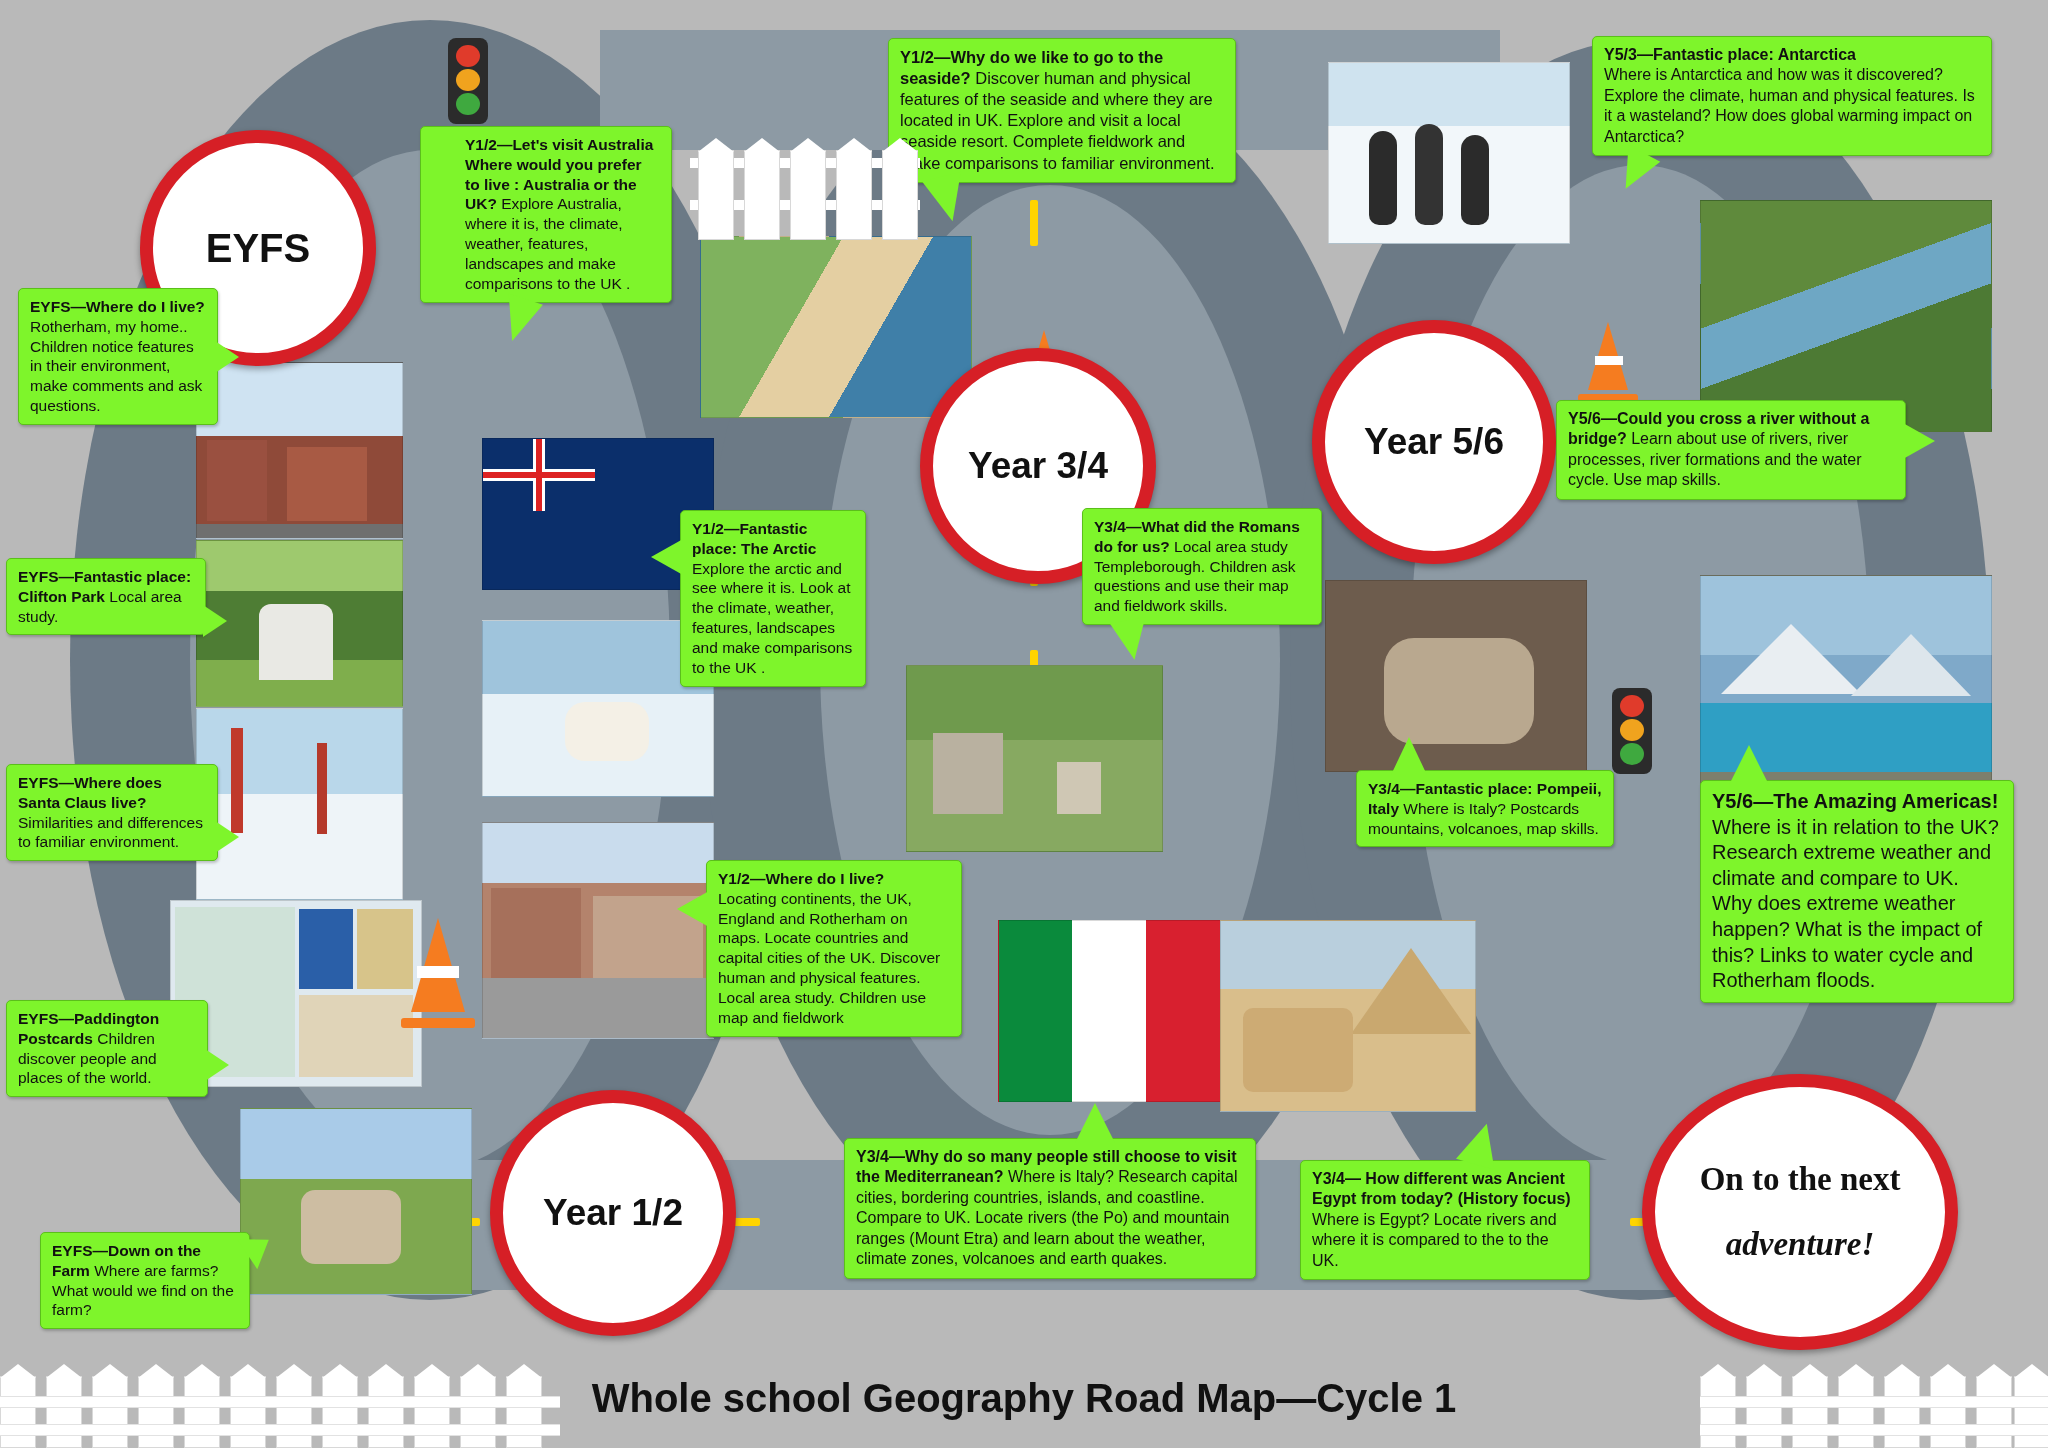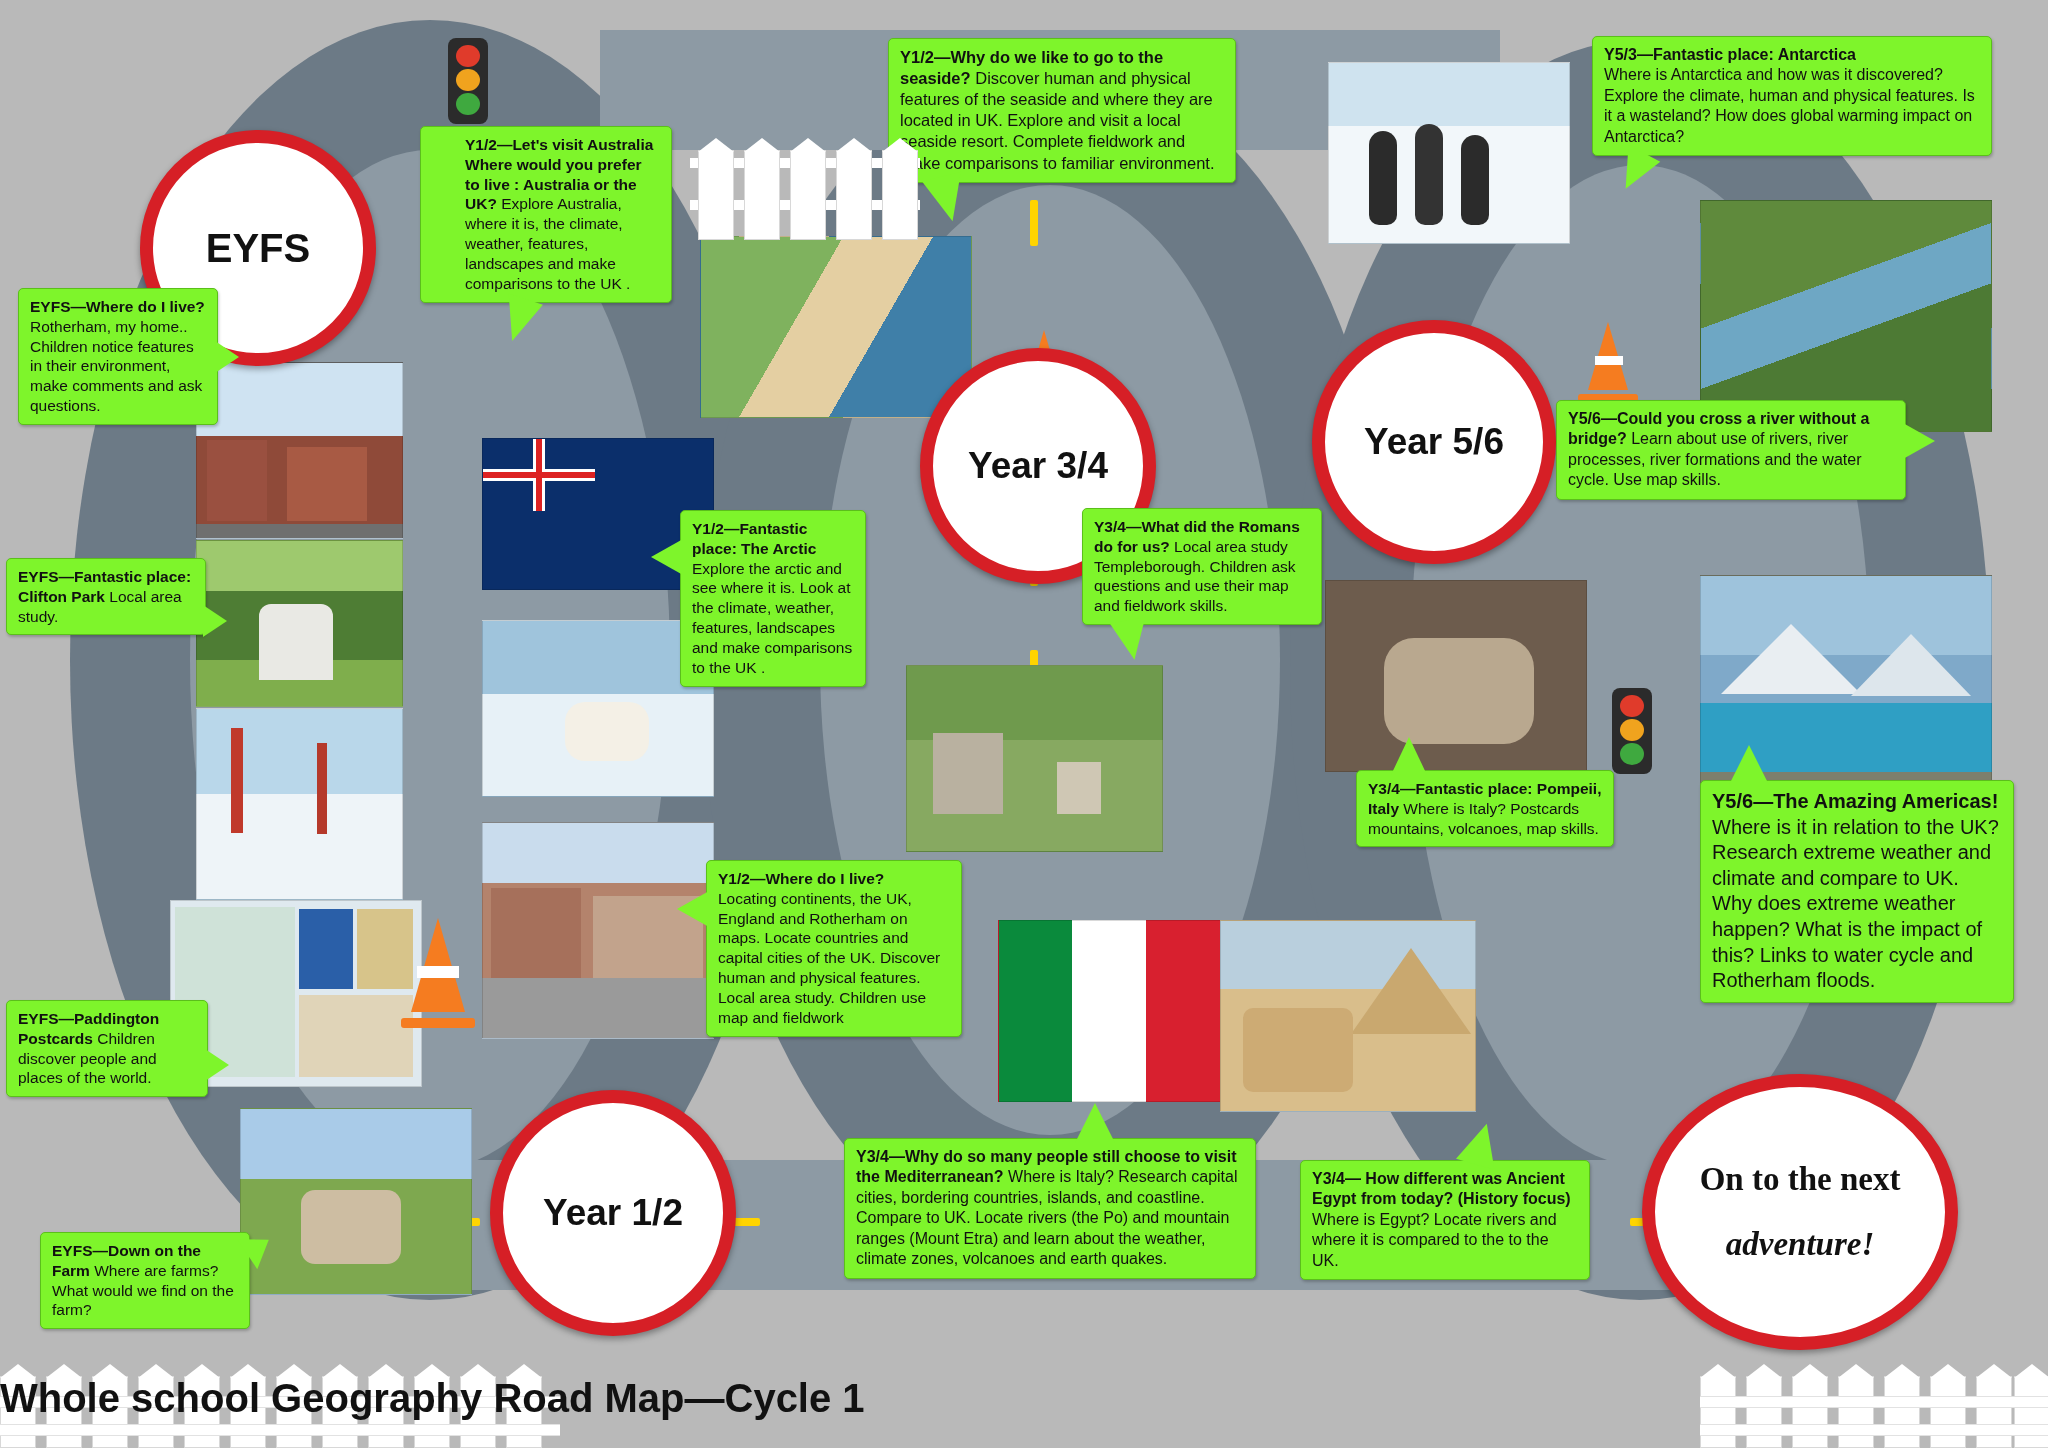--- a/index.html
+++ b/index.html
@@ -30,21 +30,21 @@
   .photo{position:absolute;overflow:hidden;background:#8aa;border:1px solid rgba(0,0,0,.15);}
 
   
   .cone{position:absolute;}
   .cone .c1{position:absolute;left:50%;transform:translateX(-50%);width:0;height:0;border-left:21px solid transparent;border-right:21px solid transparent;border-bottom:74px solid #f57c20;}
   .cone .band{position:absolute;background:#fff;}
   .cone .base{position:absolute;bottom:0;left:50%;transform:translateX(-50%);width:60px;height:10px;background:#f57c20;border-radius:3px;}
   .tlight{position:absolute;width:40px;height:86px;background:#2b2b2b;border-radius:8px;padding:5px 0;box-sizing:border-box;}
   .tlight i{display:block;width:24px;height:22px;border-radius:50%;margin:2px auto;}
 
-  .title{position:absolute;left:0;width:100%;text-align:left;font-weight:bold;color:#111;}
+  .title{position:absolute;left:0;width:100%;text-align:center;font-weight:bold;color:#111;}
   .small{font-weight:normal;}
 </style>
 </head>
 <body>
 
 <div id="stage">
 
   <div class="roadring" style="left:70px;top:20px;width:720px;height:1280px;"></div>
   <div class="roadinner" style="left:190px;top:150px;width:480px;height:1020px;"></div>
 
@@ -192,20 +192,25 @@
     <span class="small">Rotherham, my home.. Children notice features  in their  environment, make comments and ask questions.</span>
     <div class="tail" style="right:-22px;top:52px;border-top:16px solid transparent;border-bottom:16px solid transparent;border-left:24px solid #7ef52b;"></div>
   </div>
 
   <div class="callout" style="left:6px;top:558px;width:200px;font-size:15.5px;">
     <b>EYFS—Fantastic place: Clifton Park</b>
     <span class="small">Local area study.</span>
     <div class="tail" style="right:-22px;top:46px;border-top:16px solid transparent;border-bottom:16px solid transparent;border-left:24px solid #7ef52b;"></div>
   </div>
 
+  <div class="callout" style="left:6px;top:764px;width:212px;font-size:15.5px;">
+    <b>EYFS—Where does Santa Claus live?</b>
+    <span class="small">Similarities and differences to familiar environment.</span>
+    <div class="tail" style="right:-22px;top:56px;border-top:16px solid transparent;border-bottom:16px solid transparent;border-left:24px solid #7ef52b;"></div>
+  </div>
 
   <div class="callout" style="left:6px;top:1000px;width:202px;font-size:15.5px;">
     <b>EYFS—Paddington Postcards</b>
     <span class="small">Children discover people  and places of the world.</span>
     <div class="tail" style="right:-22px;top:48px;border-top:16px solid transparent;border-bottom:16px solid transparent;border-left:24px solid #7ef52b;"></div>
   </div>
 
   <div class="callout" style="left:40px;top:1232px;width:210px;font-size:15.5px;">
     <b>EYFS—Down on the Farm</b>
     <span class="small">Where are farms? What would we find on the farm?</span>

